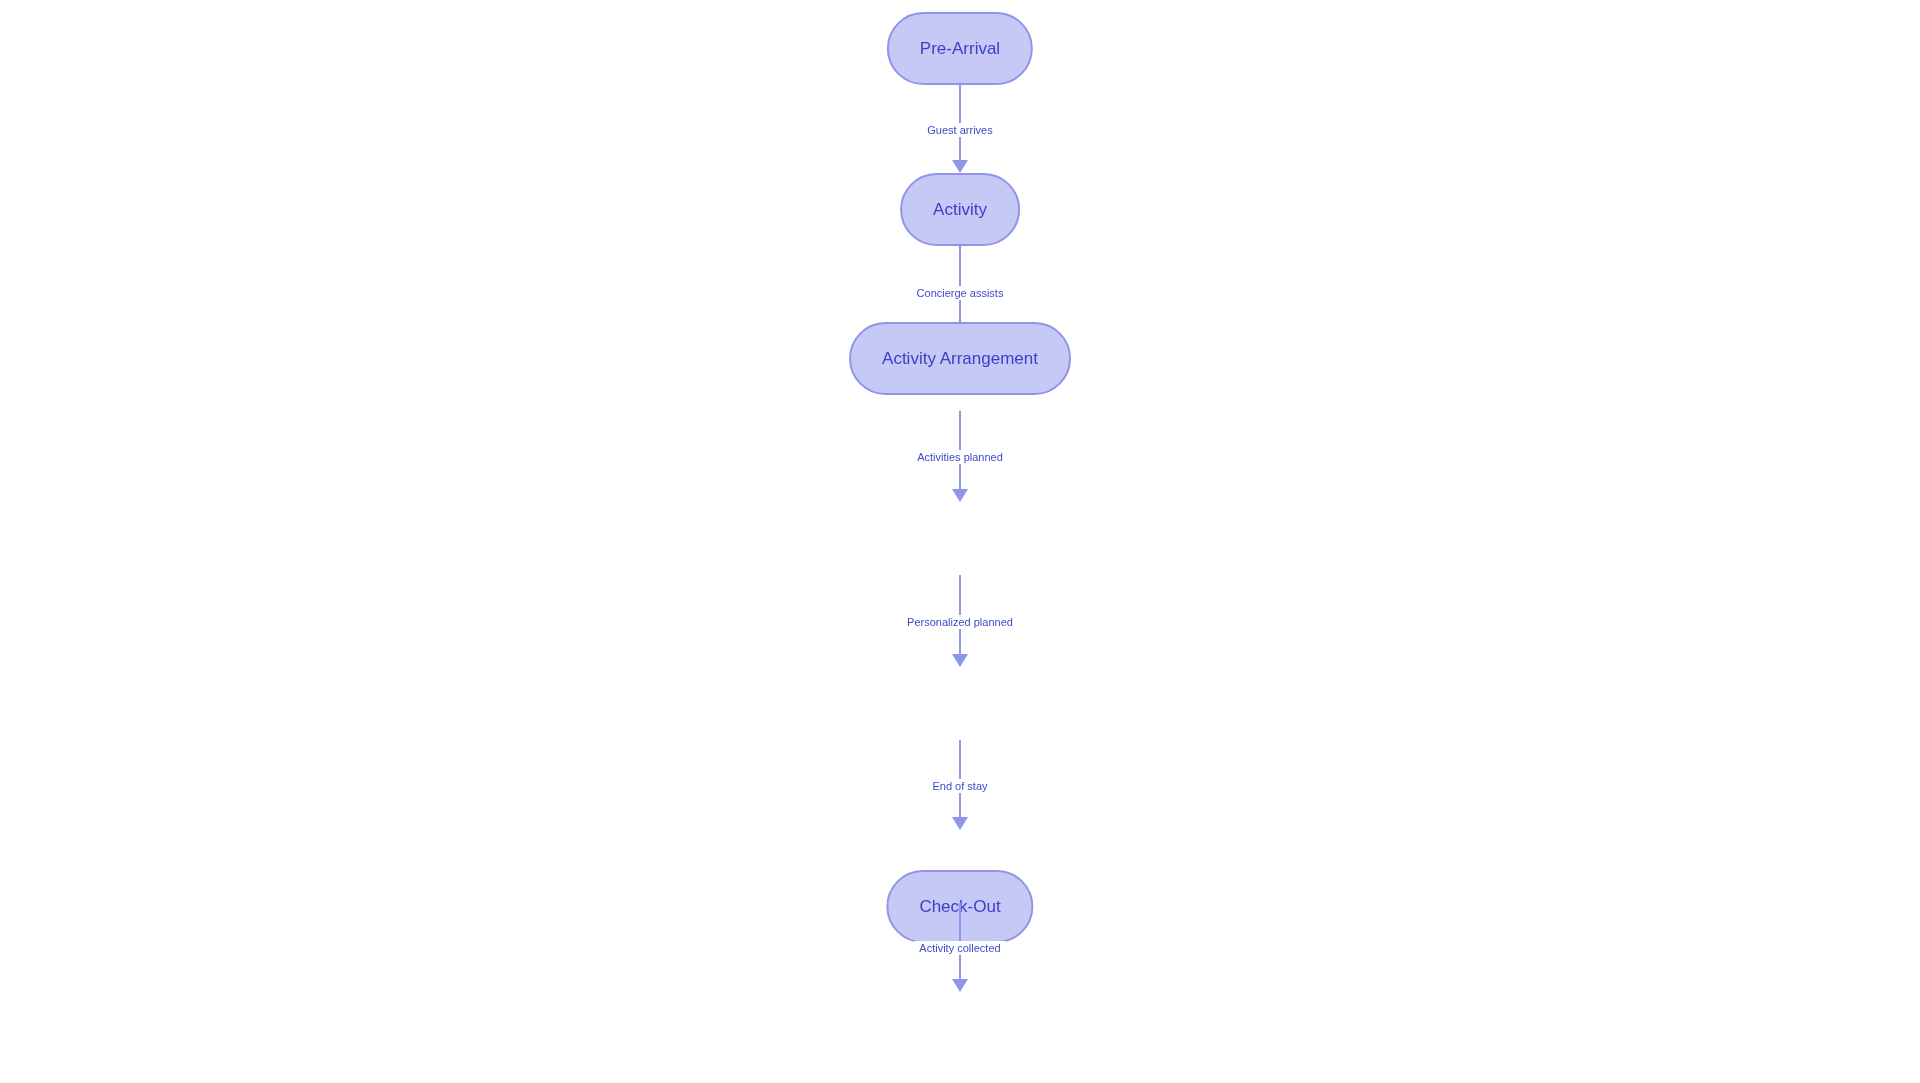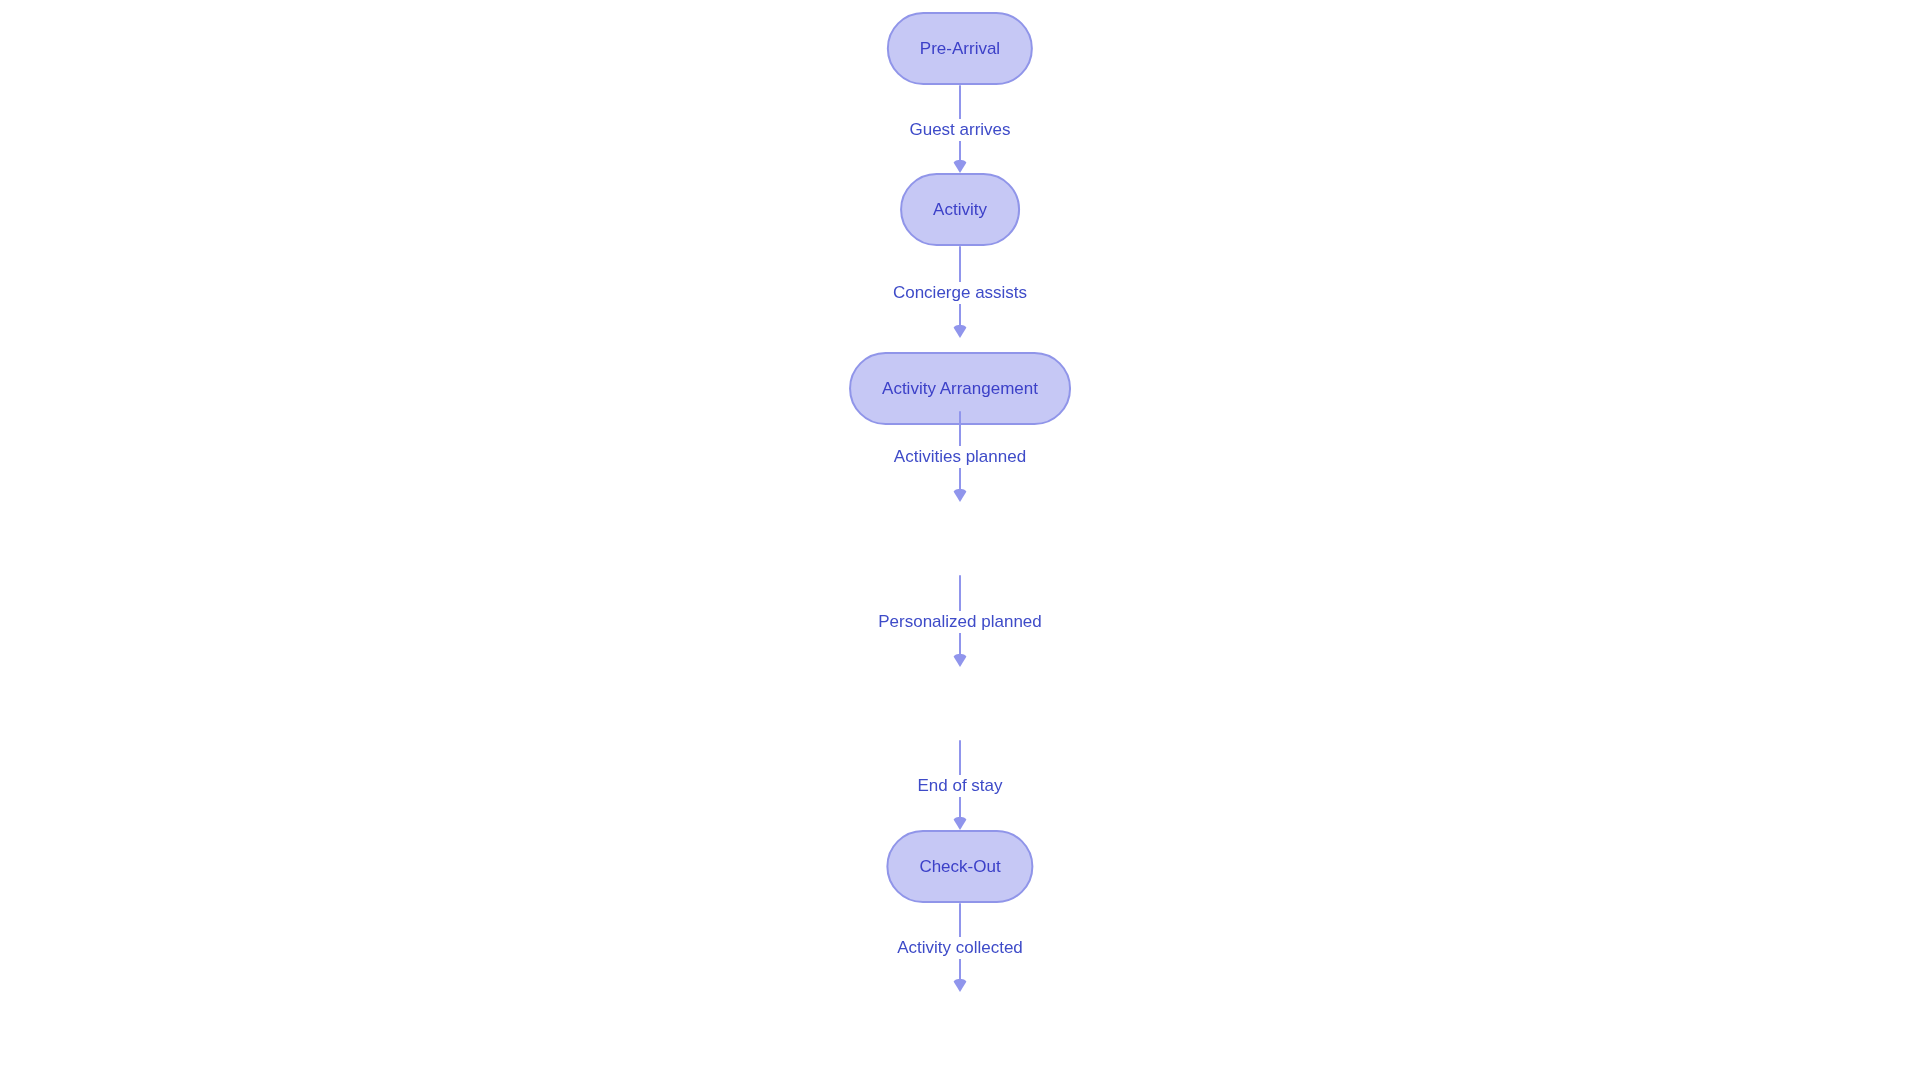--- a/index.html
+++ b/index.html
@@ -3,21 +3,21 @@
 <meta charset="utf-8">
 <style>
   :root {
     --bg: #ffffff;
     --node-fill: #c6c8f5;
     --node-border: #9095e9;
     --node-text: #3c40c8;
     --edge: #9095ec;
     --edge-label: #3e4bc8;
   }
-  * { box-sizing: border-box; margin: 0; padding: 0; border-radius: 18px; }
+  * { box-sizing: border-box; margin: 0; padding: 0; }
   html, body {
     width: 1920px; height: 1083px;
     background: var(--bg);
     font-family: "Liberation Sans", sans-serif;
     overflow: hidden;
   }
   .canvas {
     position: relative;
     width: 1920px; height: 1083px;
     background: var(--bg);
@@ -61,21 +61,21 @@
     border-top: 13px solid var(--edge);
   }
   .edge-label {
     position: absolute;
     left: 0;
     top: 51%;
     transform: translate(-50%, -50%);
     background: var(--bg);
     padding: 1px 5px;
     color: var(--edge-label);
-    font-size: 17px;
+    font-size: 11px;
     white-space: nowrap;
   }
 </style>
 </head>
 <body>
 
 <div class="canvas">
 
   <div class="node" style="top:12px">
     <span>Pre-Arrival</span>
@@ -90,21 +90,21 @@
   <div class="node" style="top:173px">
     <span>Activity</span>
   </div>
 
   <div class="connector" style="top:246px;height:92px">
     <div class="edge-line"></div>
     <div class="arrowhead"></div>
     <div class="edge-label">Concierge assists</div>
   </div>
 
-  <div class="node" style="top:352px">
+  <div class="node" style="top:322px">
     <span>Activity Arrangement</span>
   </div>
 
   <div class="connector" style="top:411px;height:91px">
     <div class="edge-line"></div>
     <div class="arrowhead"></div>
     <div class="edge-label">Activities planned</div>
   </div>
 
 
@@ -114,21 +114,21 @@
     <div class="edge-label">Personalized planned</div>
   </div>
 
 
   <div class="connector" style="top:740px;height:90px">
     <div class="edge-line"></div>
     <div class="arrowhead"></div>
     <div class="edge-label">End of stay</div>
   </div>
 
-  <div class="node" style="top:830px">
+  <div class="node" style="top:870px">
     <span>Check-Out</span>
   </div>
 
   <div class="connector" style="top:903px;height:89px">
     <div class="edge-line"></div>
     <div class="arrowhead"></div>
     <div class="edge-label">Activity collected</div>
   </div>
 
 

